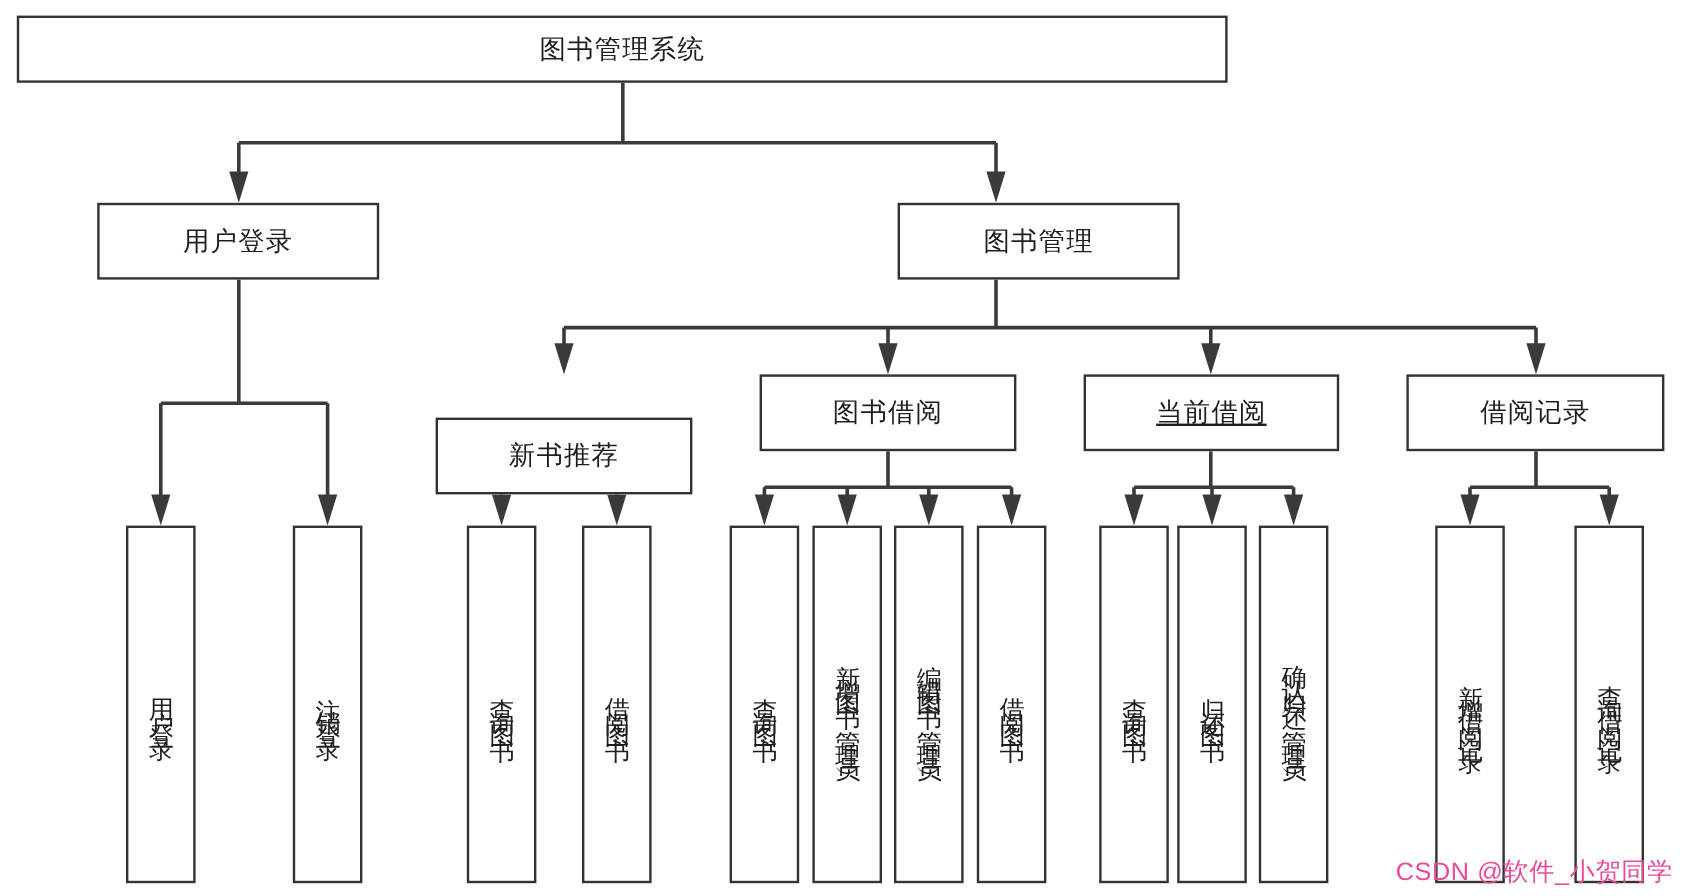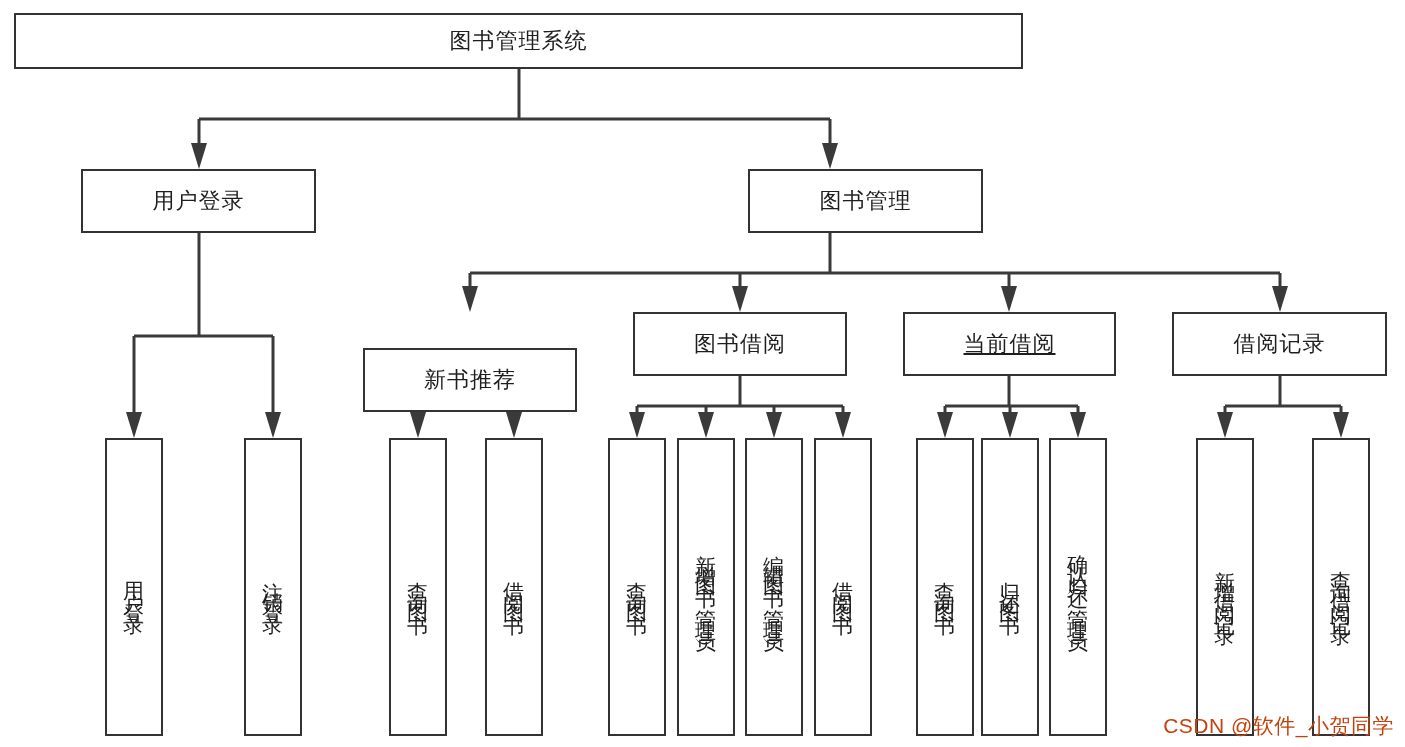--- a/index.html
+++ b/index.html
@@ -41,21 +41,21 @@
     line-height: 1;
     white-space: nowrap;
   }
   .leaf { width: 58px; top: 438px; height: 298px; }
   .lvl  { height: 64px; }
   #watermark {
     position: absolute;
     top: 712px;
     right: 11px;
     font-size: 21px;
-    color: #c2410c;
+    color: #ec4899;
     letter-spacing: 0.5px;
     white-space: nowrap;
     z-index: 5;
   }
 </style>
 </head>
 <body>
 
 <div id="stage">
 

